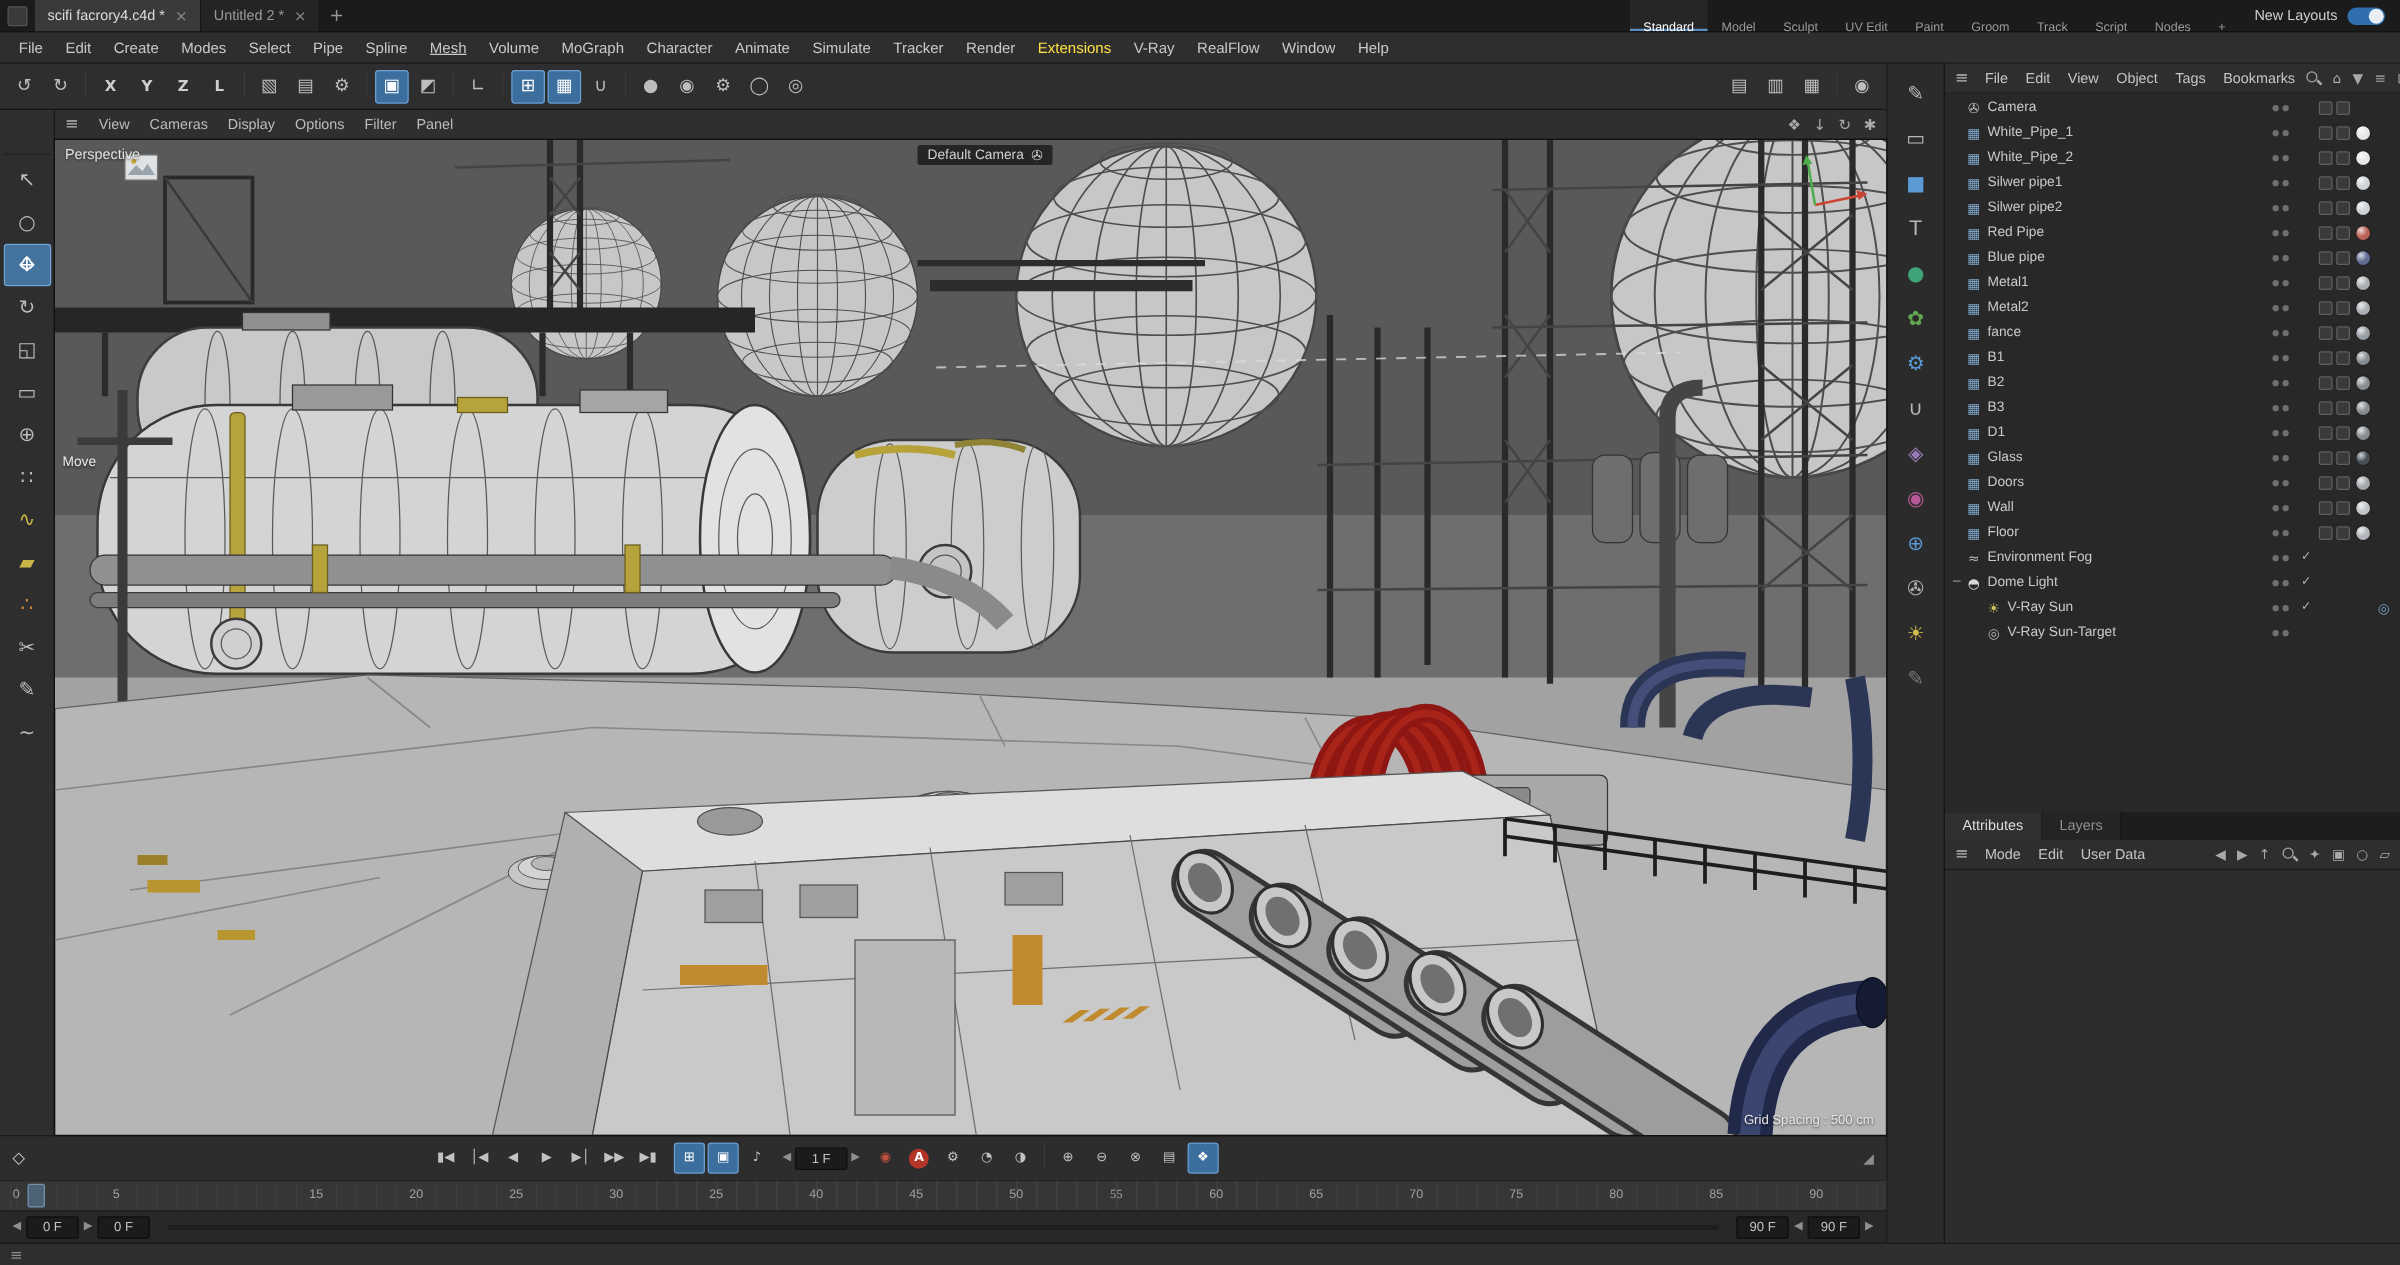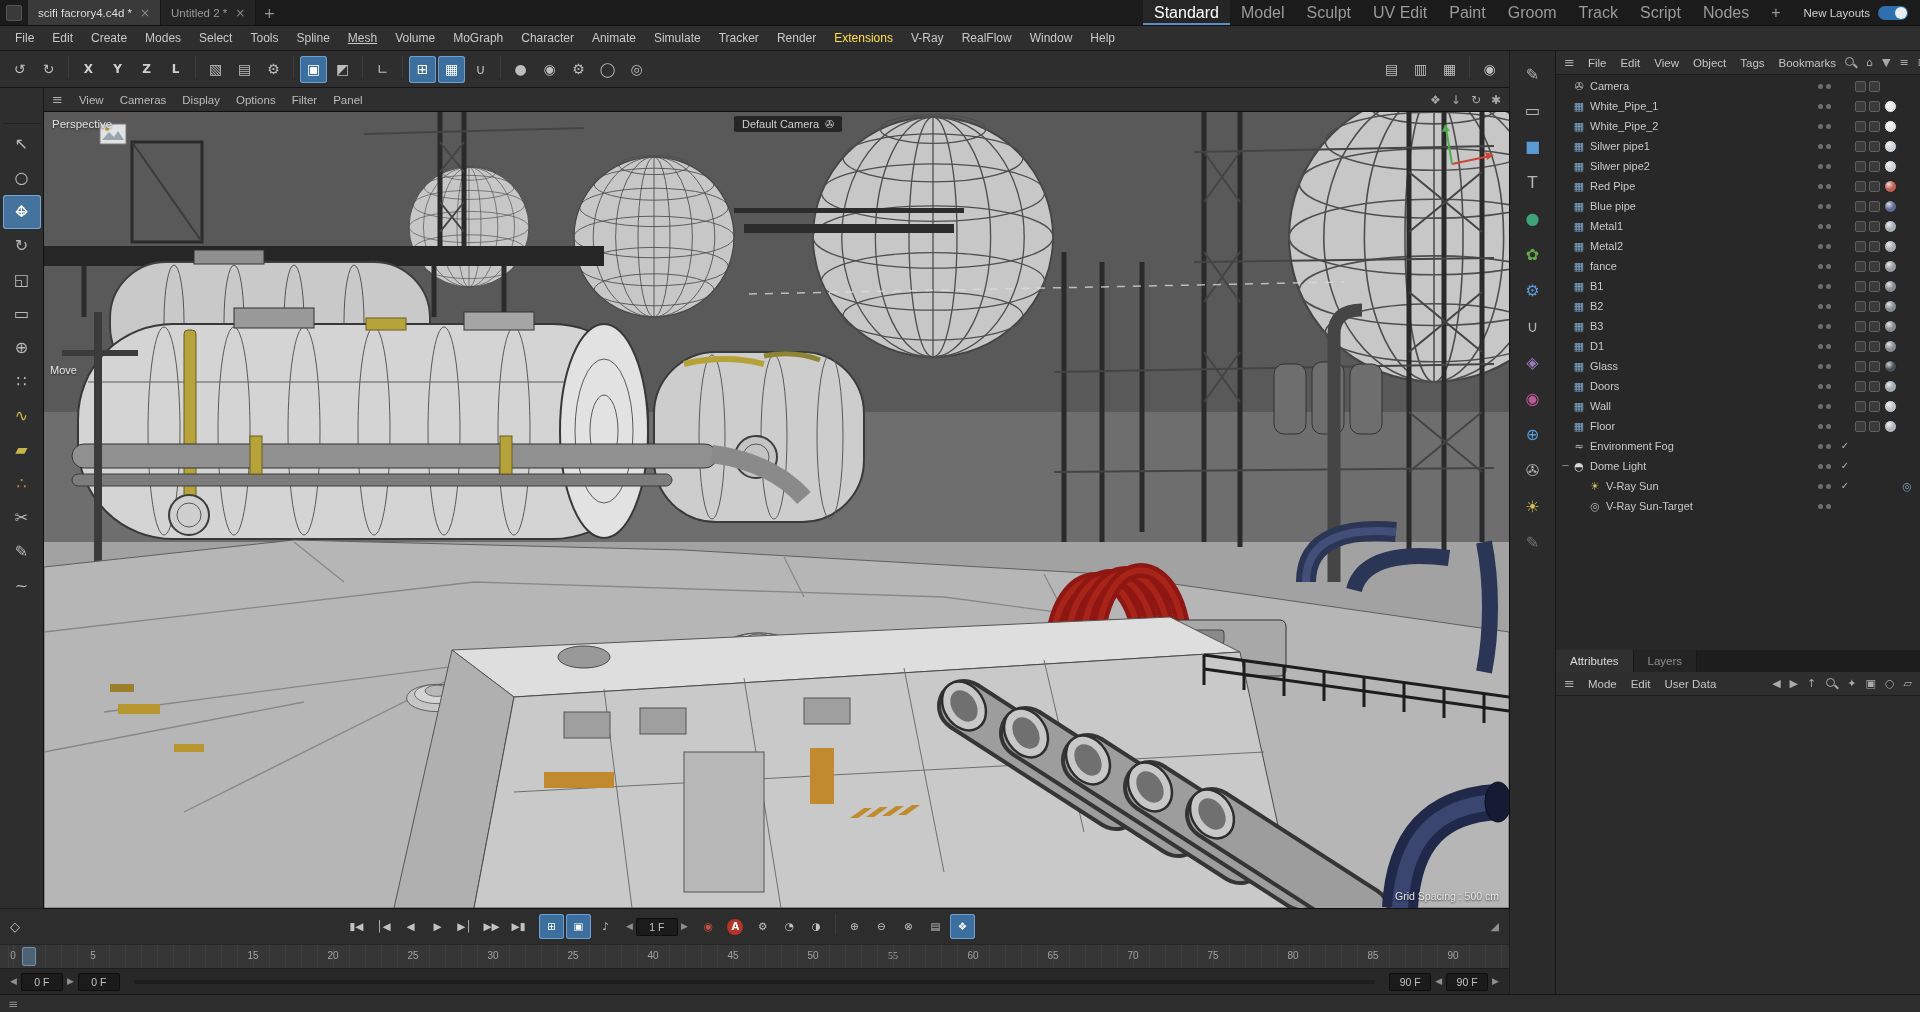--- a/index.html
+++ b/index.html
@@ -9,21 +9,21 @@
 
   
   .titlebar { height:26px; background:#1b1b1b; display:flex; align-items:stretch; border-bottom:1px solid #111; }
   .appicon { width:16px; height:16px; margin:5px 6px; background:#3a3a3a; border:1px solid #555; border-radius:2px; }
   .doc-tabs { display:flex; align-items:stretch; }
   .doc-tab { display:flex; align-items:center; gap:8px; padding:0 10px; font-size:11.5px; color:#9a9a9a; background:#242424; border-right:1px solid #161616; }
   .doc-tab.active { background:#3a3a3a; color:#dcdcdc; }
   .doc-tab .close { color:#8a8a8a; font-size:12px; }
   .newtab { width:26px; display:flex; align-items:center; justify-content:center; color:#9a9a9a; font-size:14px; }
   .layout-tabs { margin-left:auto; display:flex; align-items:stretch; }
-  .layout-tab { padding:0 11px; line-height:26px; font-size:16px; color:#9a9a9a; }
+  .layout-tab { padding:10px 11px; line-height:26px; font-size:10px; color:#9a9a9a; }
   .layout-tab.active { color:#ffffff; box-shadow:inset 0 -2px 0 #5b8fc4; background:#262626; }
   .newlayouts { display:flex; align-items:center; gap:8px; padding:0 12px; color:#cfcfcf; font-size:11.5px; }
   .toggle { width:30px; height:14px; border-radius:7px; background:#2f6fae; position:relative; }
   .toggle::after { content:""; position:absolute; right:1px; top:1px; width:12px; height:12px; border-radius:50%; background:#e8eef3; }
 
   
   .menubar { height:25px; background:#2e2e2e; display:flex; align-items:center; padding:0 6px; border-bottom:1px solid #191919; }
   .menu-item { padding:0 9px; font-size:12px; color:#c9c9c9; line-height:25px; }
   .menu-item.accent { color:#fde047; }
   .menu-item.sel { text-decoration:underline; }
@@ -198,21 +198,21 @@
     <span class="menu-item">
       <span>Create</span>
     </span>
     <span class="menu-item">
       <span>Modes</span>
     </span>
     <span class="menu-item">
       <span>Select</span>
     </span>
     <span class="menu-item">
-      <span>Tools</span>
+      <span>Pipe</span>
     </span>
     <span class="menu-item">
       <span>Spline</span>
     </span>
     <span class="menu-item sel">
       <span>Mesh</span>
     </span>
     <span class="menu-item">
       <span>Volume</span>
     </span>

